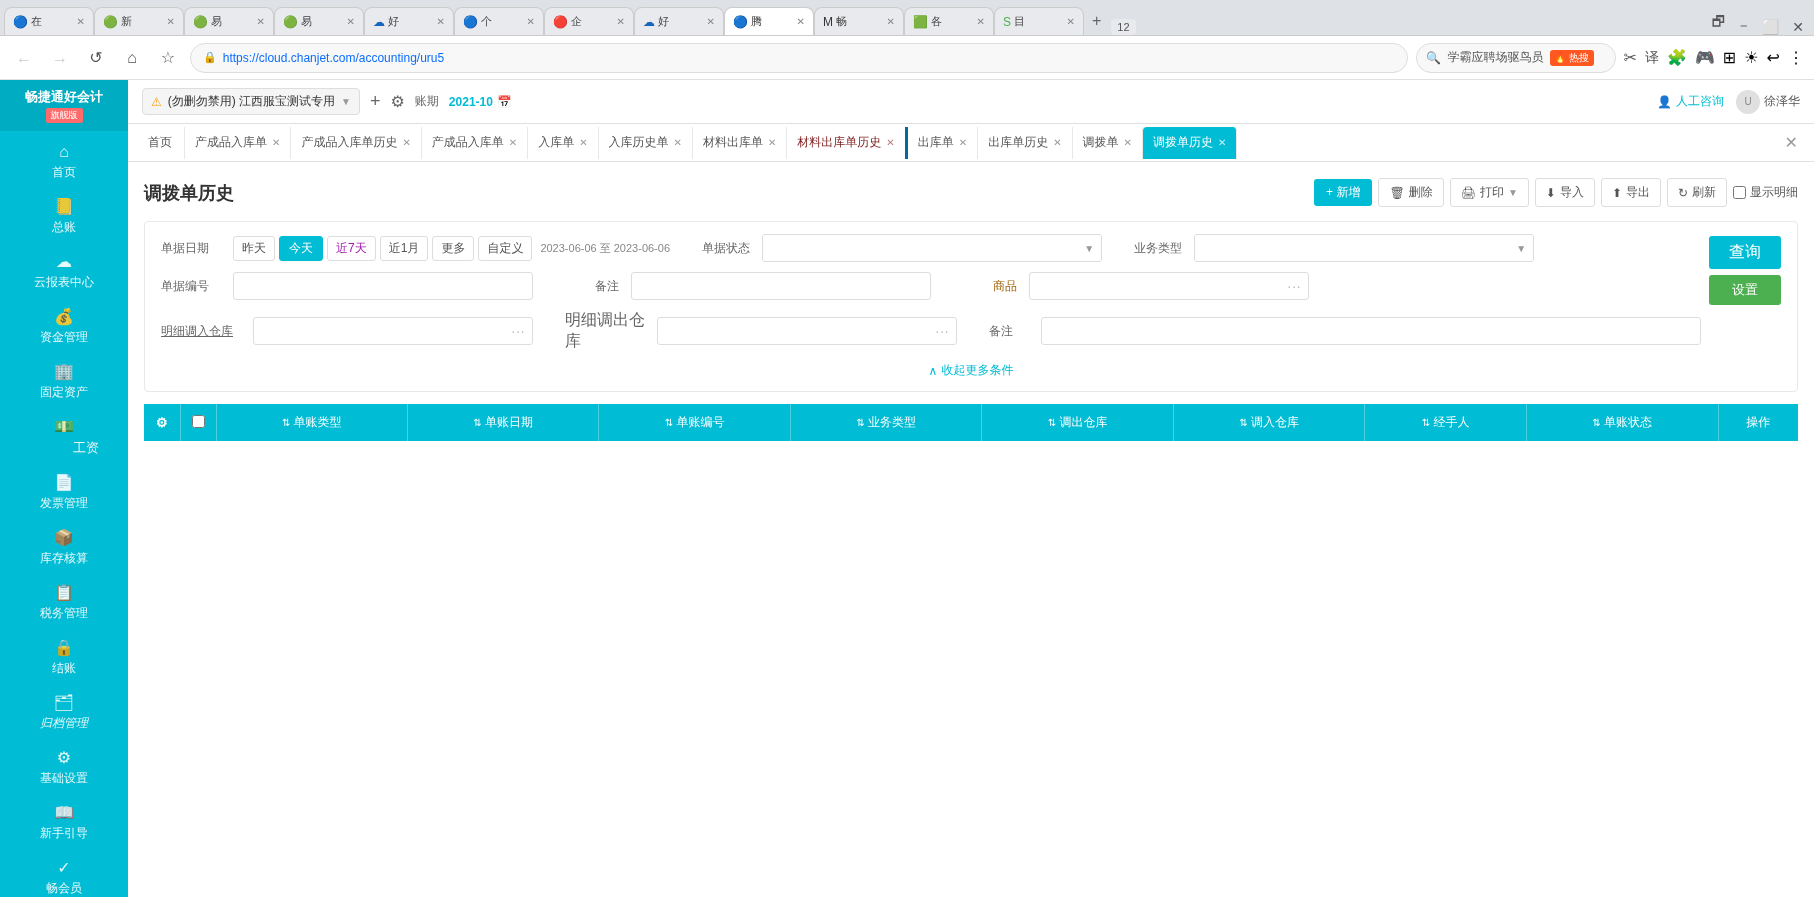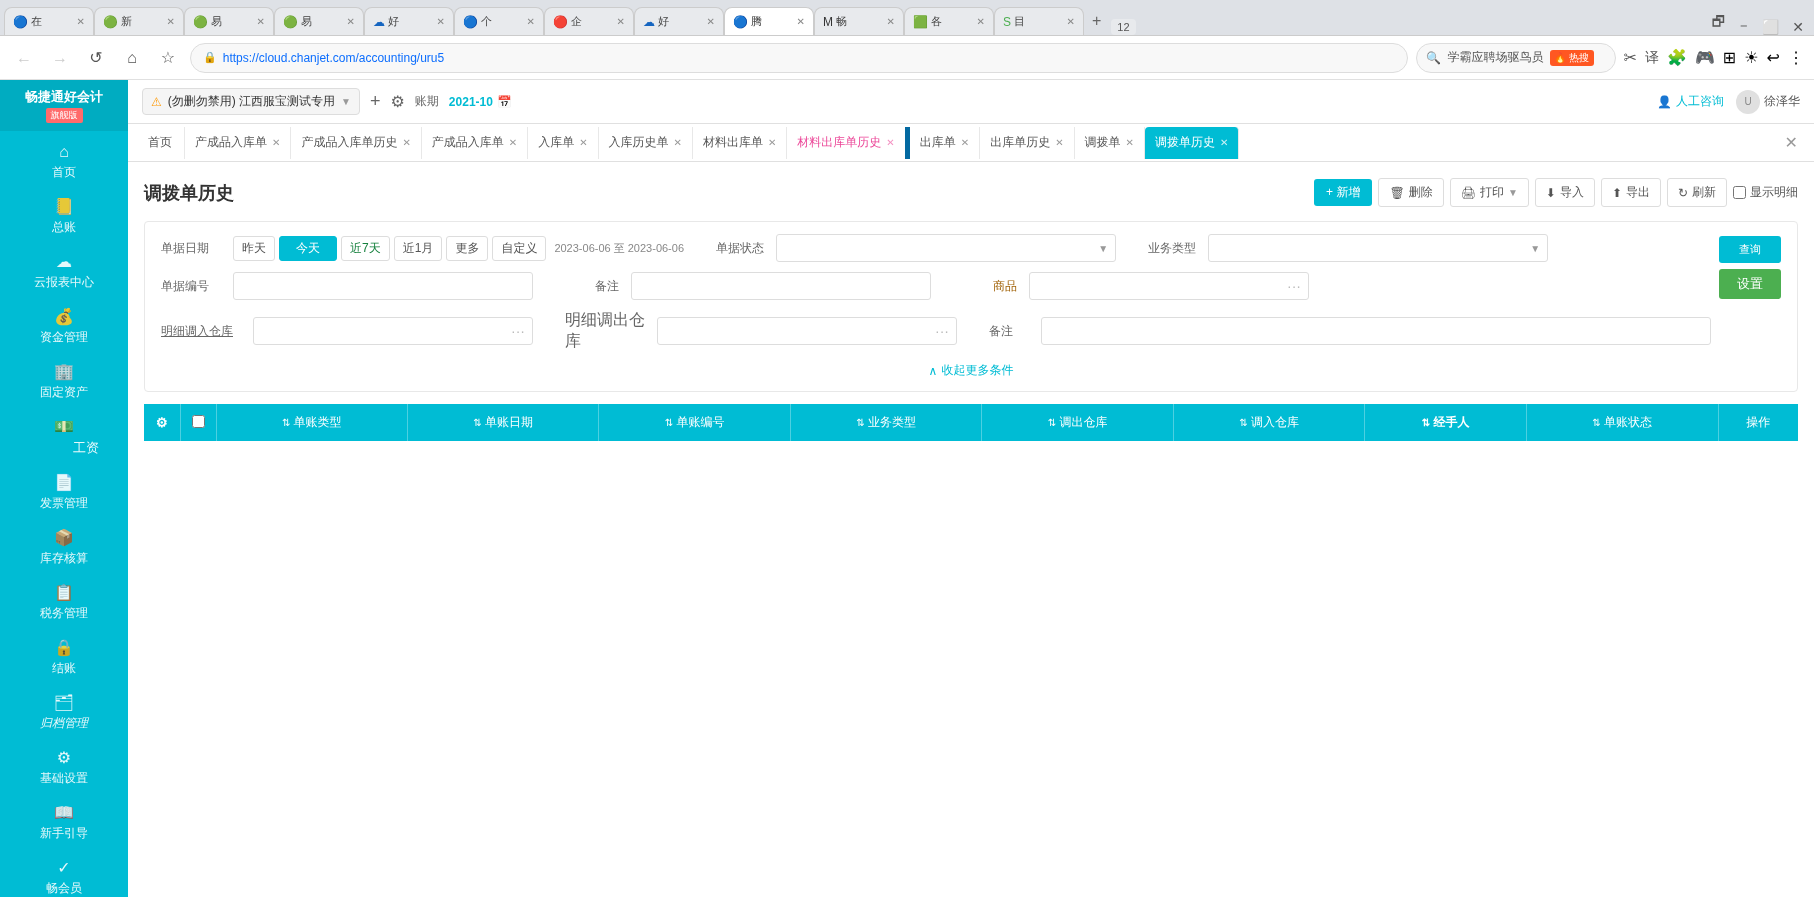--- a/index.html
+++ b/index.html
@@ -216,21 +216,21 @@
         <span style="font-size:10px;opacity:0.6;">✕</span>
       </div>
       <div style="display:inline-flex;align-items:center;padding:0 10px;height:32px;font-size:12px;color:#555;cursor:pointer;border-right:1px solid #e8e8e8;gap:5px;flex-shrink:0;">
         <span>入库历史单</span>
         <span style="font-size:10px;opacity:0.6;">✕</span>
       </div>
       <div style="display:inline-flex;align-items:center;padding:0 10px;height:32px;font-size:12px;color:#555;cursor:pointer;border-right:1px solid #e8e8e8;gap:5px;flex-shrink:0;">
         <span>材料出库单</span>
         <span style="font-size:10px;opacity:0.6;">✕</span>
       </div>
-      <div style="display:inline-flex;align-items:center;padding:0 10px;height:32px;font-size:12px;color:#ec4899;cursor:pointer;border-right:5px solid #0369a1;gap:5px;flex-shrink:0;">
+      <div style="display:inline-flex;align-items:center;padding:0 10px;height:32px;font-size:12px;color:#7f1d1d;cursor:pointer;border-right:3px solid #0369a1;gap:5px;flex-shrink:0;">
         <span>材料出库单历史</span>
         <span style="font-size:10px;opacity:0.6;">✕</span>
       </div>
       <div style="display:inline-flex;align-items:center;padding:0 10px;height:32px;font-size:12px;color:#555;cursor:pointer;border-right:1px solid #e8e8e8;gap:5px;flex-shrink:0;">
         <span>出库单</span>
         <span style="font-size:10px;opacity:0.6;">✕</span>
       </div>
       <div style="display:inline-flex;align-items:center;padding:0 10px;height:32px;font-size:12px;color:#555;cursor:pointer;border-right:1px solid #e8e8e8;gap:5px;flex-shrink:0;">
         <span>出库单历史</span>
         <span style="font-size:10px;opacity:0.6;">✕</span>
@@ -281,22 +281,22 @@
       </div>
 
       <div style="background:#fff;border:1px solid #e8e8e8;border-radius:4px;padding:12px 16px;margin-bottom:12px;">
         <div style="display:flex;align-items:flex-start;gap:8px;">
           <div style="flex:1;">
 
             <div style="display:flex;align-items:center;gap:12px;margin-bottom:10px;">
               <span style="font-size:12px;color:#666;width:60px;flex-shrink:0;">单据日期</span>
               <div style="display:flex;align-items:center;gap:4px;flex-wrap:wrap;">
                 <button style="padding:3px 8px;font-size:12px;border:1px solid #ddd;border-radius:3px;cursor:pointer;background:#fff;color:#555;">昨天</button>
-                <button style="padding:3px 16px;font-size:12px;border:1px solid #00bcd4;border-radius:3px;cursor:pointer;background:#00bcd4;color:#fff;">今天</button>
-                <button style="padding:3px 8px;font-size:12px;border:1px solid #ddd;border-radius:3px;cursor:pointer;background:#fff;color:#15803d;">近7天</button>
+                <button style="padding:3px 9px;font-size:12px;border:1px solid #00bcd4;border-radius:3px;cursor:pointer;background:#00bcd4;color:#fff;">今天</button>
+                <button style="padding:3px 8px;font-size:12px;border:1px solid #ddd;border-radius:3px;cursor:pointer;background:#fff;color:#a21caf;">近7天</button>
                 <button style="padding:3px 8px;font-size:12px;border:1px solid #ddd;border-radius:3px;cursor:pointer;background:#fff;color:#555;">近1月</button>
                 <button style="padding:3px 8px;font-size:12px;border:1px solid #ddd;border-radius:3px;cursor:pointer;background:#fff;color:#555;">更多</button>
                 <button style="padding:3px 8px;font-size:12px;border:1px solid #ddd;border-radius:3px;cursor:pointer;background:#fff;color:#555;">自定义</button>
                 <span style="font-size:11px;color:#888;margin-left:4px;">2023-06-06 至 2023-06-06</span>
               </div>
               <span style="font-size:12px;color:#666;margin-left:20px;">单据状态</span>
               <div style="position:relative;display:inline-flex;align-items:center;">
                 <select style="height:28px;border:1px solid #ddd;border-radius:3px;padding:0 24px 0 8px;font-size:12px;color:#555;background:#fff;min-width:340px;appearance:none;cursor:pointer;">
                   <option value=""></option>
                 </select>
@@ -333,21 +333,21 @@
               <div style="display:flex;align-items:center;position:relative;">
                 <input type="text" style="height: 28px; border: 1px solid rgb(221, 221, 221); border-radius: 3px; padding: 0px 28px 0px 8px; font-size: 12px; color: rgb(85, 85, 85); background: rgb(255, 255, 255); width: 300px;">
                 <span style="position:absolute;right:8px;color:#bbb;font-size:14px;cursor:pointer;">···</span>
               </div>
               <span style="font-size:12px;color:#666;margin-left:20px;width:40px;flex-shrink:0;">备注</span>
               <input type="text" style="height: 28px; border: 1px solid rgb(221, 221, 221); border-radius: 3px; padding: 0px 8px; font-size: 12px; color: rgb(85, 85, 85); background: rgb(255, 255, 255); flex: 1 1 0%;">
             </div>
           </div>
 
           <div style="display:flex;flex-direction:column;gap:6px;padding-top:2px;flex-shrink:0;">
-            <button style="padding:6px 20px;background:#00bcd4;color:#fff;border:none;border-radius:3px;font-size:11px;cursor:pointer;">查询</button>
+            <button style="padding:6px 20px;background:#00bcd4;color:#fff;border:none;border-radius:3px;font-size:16px;cursor:pointer;">查询</button>
             <button style="padding:6px 16px;background:#4caf50;color:#fff;border:none;border-radius:3px;font-size:13px;cursor:pointer;">设置</button>
           </div>
         </div>
 
         <div style="display:flex;align-items:center;gap:4px;color:#00bcd4;font-size:12px;cursor:pointer;margin-top:10px;justify-content:center;">
           <span style="font-size:12px;">∧</span>
           <span>收起更多条件</span>
         </div>
       </div>
 
@@ -371,21 +371,21 @@
             </th>
             <th style="padding:10px 8px;font-size:12px;font-weight:normal;text-align:center;border-right:1px solid rgba(255,255,255,0.3);cursor:pointer;white-space:nowrap;">
               <span style="font-size:10px;">⇅</span> 业务类型
             </th>
             <th style="padding:10px 8px;font-size:12px;font-weight:normal;text-align:center;border-right:1px solid rgba(255,255,255,0.3);cursor:pointer;white-space:nowrap;">
               <span style="font-size:10px;">⇅</span> 调出仓库
             </th>
             <th style="padding:10px 8px;font-size:12px;font-weight:normal;text-align:center;border-right:1px solid rgba(255,255,255,0.3);cursor:pointer;white-space:nowrap;">
               <span style="font-size:10px;">⇅</span> 调入仓库
             </th>
-            <th style="padding:10px 8px;font-size:12px;font-weight:bold;text-align:center;border-right:1px solid rgba(255,255,255,0.3);cursor:pointer;white-space:nowrap;">
+            <th style="padding:10px 8px;font-size:12px;font-weight:normal;text-align:center;border-right:1px solid rgba(255,255,255,0.3);cursor:pointer;white-space:nowrap;">
               <span style="font-size:10px;">⇅</span> 经手人
             </th>
             <th style="padding:10px 8px;font-size:12px;font-weight:normal;text-align:center;border-right:1px solid rgba(255,255,255,0.3);cursor:pointer;white-space:nowrap;">
               <span style="font-size:10px;">⇅</span> 单账状态
             </th>
             <th style="padding:10px 8px;font-size:12px;font-weight:normal;text-align:center;white-space:nowrap;width:80px;">操作</th>
           </tr>
         </thead>
         <tbody>
         </tbody>

